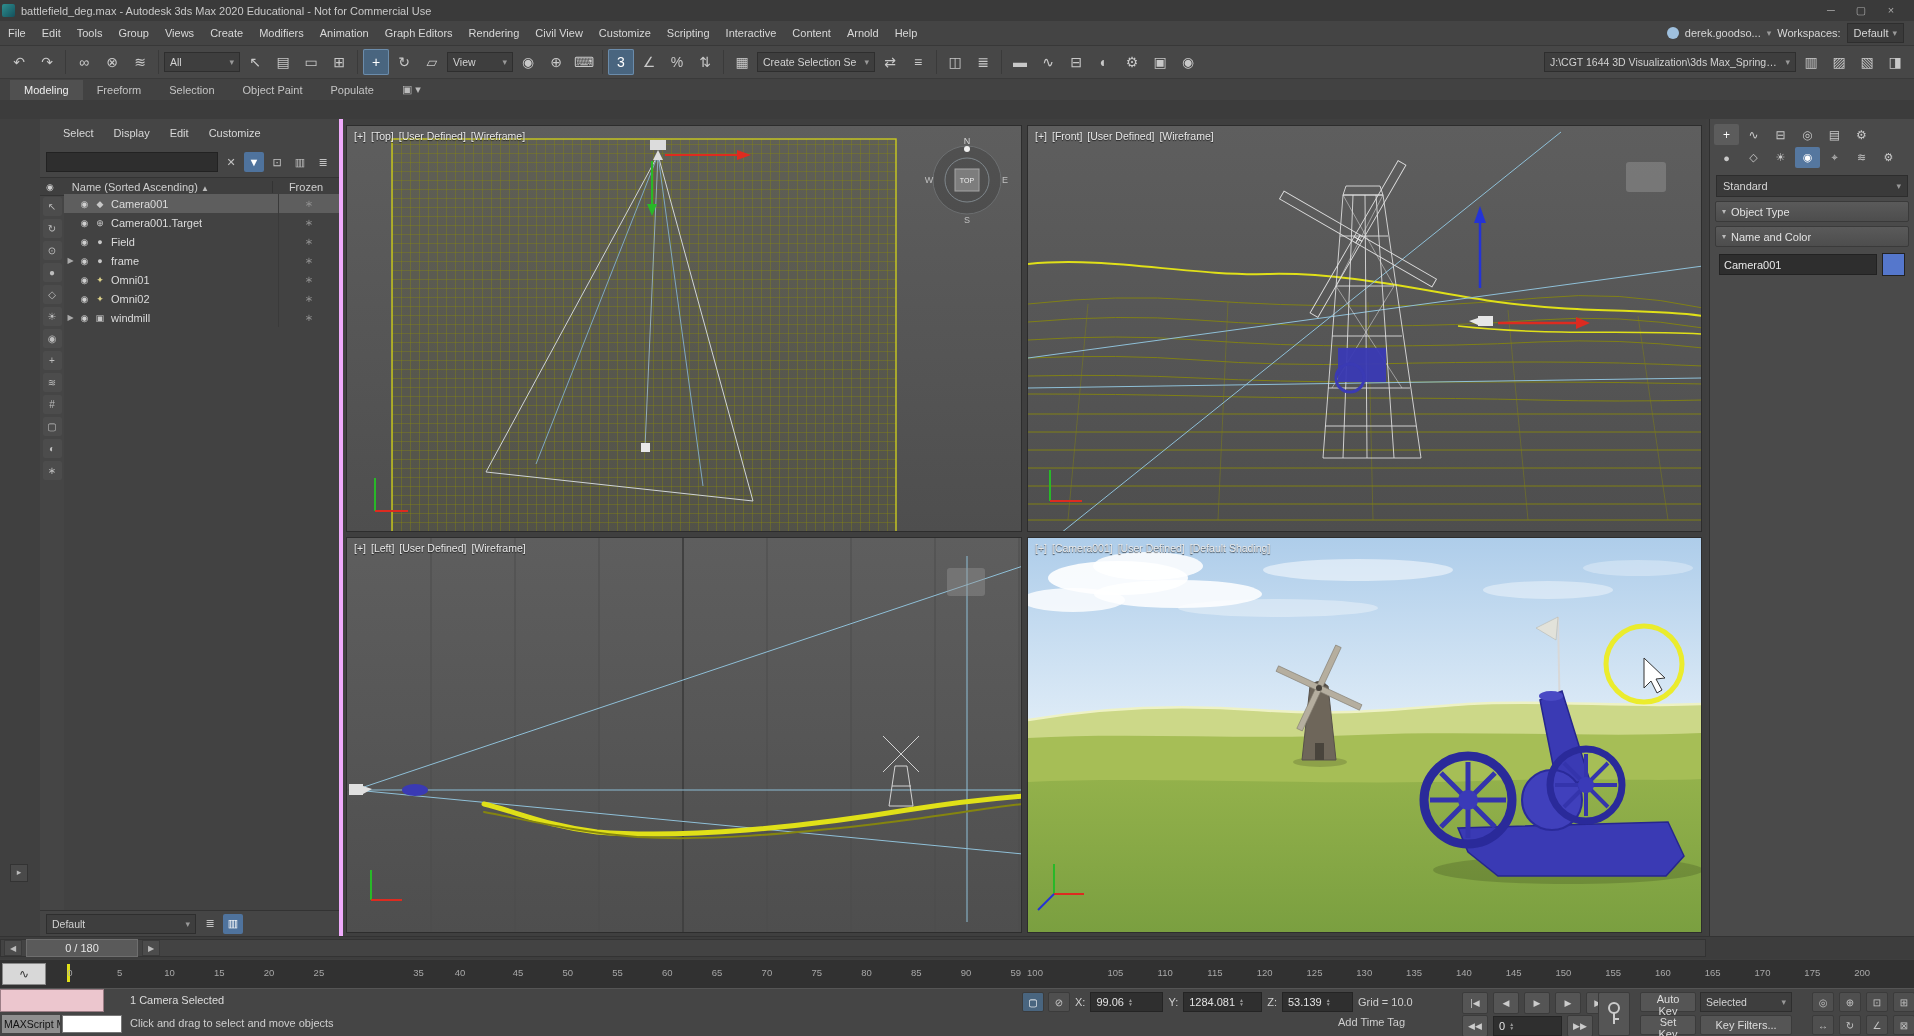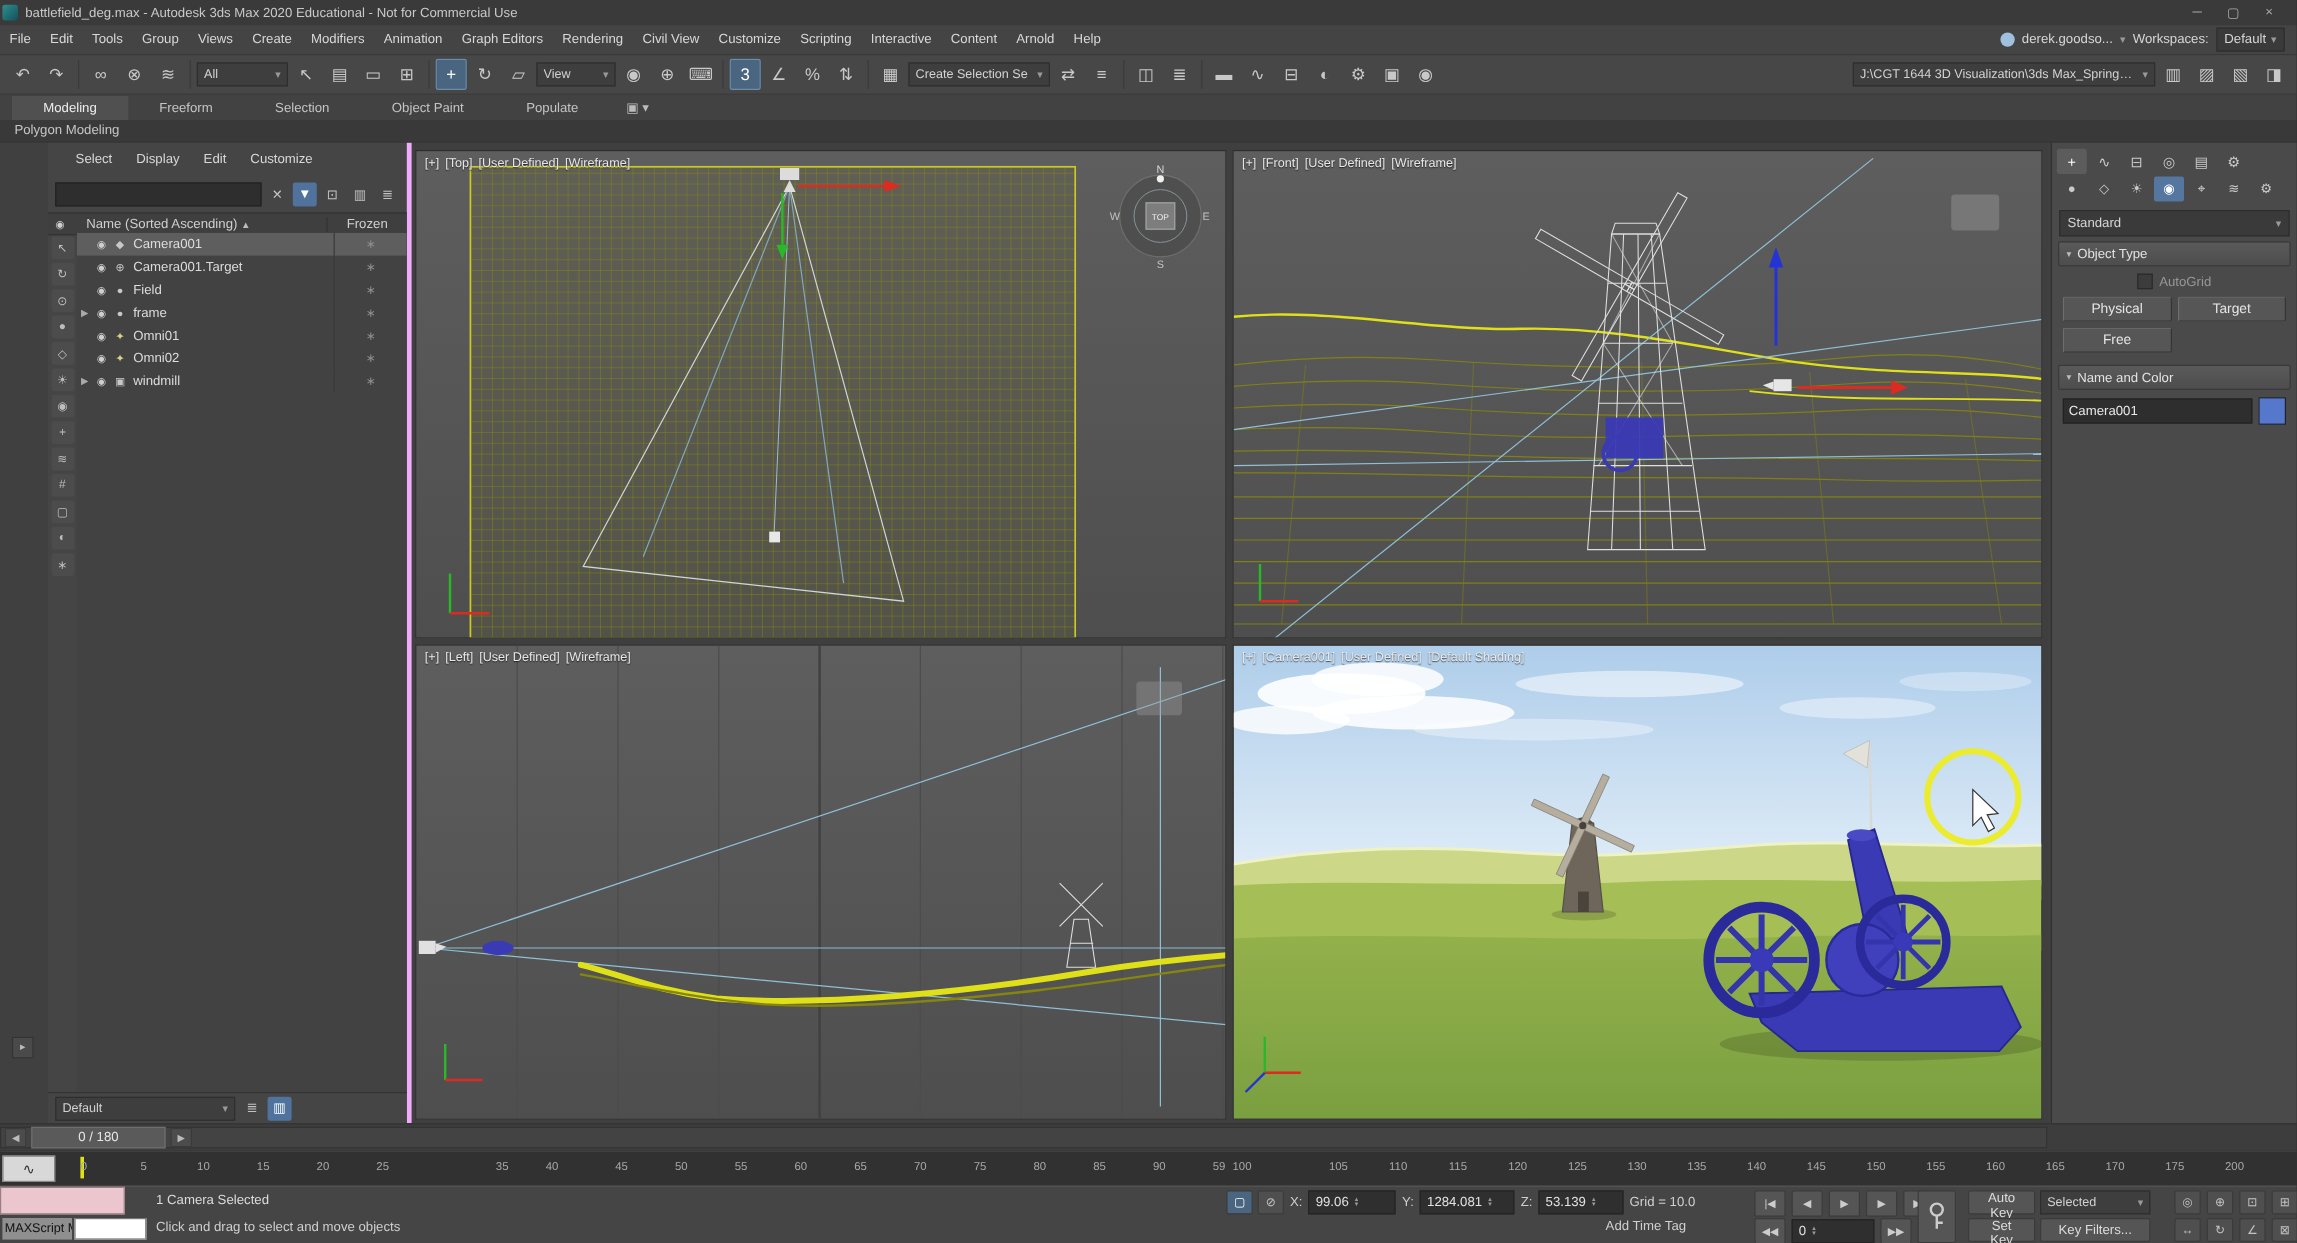--- a/index.html
+++ b/index.html
@@ -29,21 +29,21 @@
   .tb-btn.active{background:#49657f;box-shadow:inset 0 0 0 1px #6b8cab;color:#fff;}
   .tb-sep{width:1px;height:24px;background:#3a3a3a;margin:0 3px;flex:none;}
   .tb-spacer{flex:1;}
   .tb-dd{display:flex;align-items:center;background:#3e3e3e;border:1px solid #2e2e2e;height:20px;
     padding:0 5px;box-sizing:border-box;flex:none;overflow:hidden;}
   .tb-dd .dd-label{white-space:nowrap;overflow:hidden;text-overflow:ellipsis;font-size:10.5px;color:#d2d2d2;flex:1;}
   .tb-dd .chev{margin-left:4px;}
   
   #ribbontabs{position:absolute;left:0;top:79px;width:100%;height:21px;background:#424242;
     display:flex;align-items:center;padding-left:10px;box-sizing:border-box;}
-  .ribbon-tab{padding:0 26px;line-height:20px;color:#c4c4c4;}
+  .ribbon-tab{padding:0 14px;line-height:20px;color:#c4c4c4;}
   .ribbon-tab.active{background:#505050;color:#eee;}
   #ribbon-extra{display:flex;align-items:center;gap:3px;margin-left:14px;color:#bbb;}
   #polybar{position:absolute;left:0;top:100px;width:100%;height:19px;background:#393939;
     display:flex;align-items:center;padding-left:12px;box-sizing:border-box;color:#c6c6c6;border-bottom:1px solid #333;}
   
   #workarea{position:absolute;left:0;top:119px;width:1914px;height:817px;background:#404040;}
   #left-strip{position:absolute;left:0;top:0;width:40px;height:100%;background:#404040;border-right:1px solid #333;}
   #panel-expand{position:absolute;left:10px;top:745px;width:16px;height:16px;background:#4a4a4a;
     color:#bbb;text-align:center;line-height:15px;font-size:9px;border:1px solid #333;}
   
@@ -341,23 +341,20 @@
         <span class="ribbon-tab">Freeform</span>
         <span class="ribbon-tab">Selection</span>
         <span class="ribbon-tab">Object Paint</span>
         <span class="ribbon-tab">Populate</span>
       </div>
     <div id="ribbon-extra">
         <span>▣</span>
         <span>▾</span>
       </div>
   </div>
-  <div id="polybar">
-    <span>Polygon Modeling</span>
-  </div>
 
   <div id="workarea">
 
     <div id="left-strip">
       <div id="panel-expand">▸</div>
     </div>
 
     <div id="scene-explorer">
       <div id="sx-menus">
           <span class="sx-menu">Select</span>
@@ -732,32 +729,20 @@
           <span class="cp-cat">⚙</span>
         </div>
       <div class="cp-dd">
         <span>Standard</span>
         <span class="chev">▾</span>
       </div>
       <div class="rollout">
         <div class="rollout-header">
           <span class="ro-arrow">▾</span>
           <span>Object Type</span>
-        </div>
-        <div class="rollout-body">
-          <div class="autogrid-row">
-            <span class="checkbox"></span>
-            <span class="dim">AutoGrid</span>
-          </div>
-          <div class="btn-grid">
-            <button class="cp-btn">Physical</button>
-            <button class="cp-btn">Target</button>
-            <button class="cp-btn">Free</button>
-            <span></span>
-          </div>
         </div>
       </div>
       <div class="rollout">
         <div class="rollout-header">
           <span class="ro-arrow">▾</span>
           <span>Name and Color</span>
         </div>
         <div class="rollout-body">
           <div class="name-row">
             <input class="cp-input" value="Camera001" style="">

